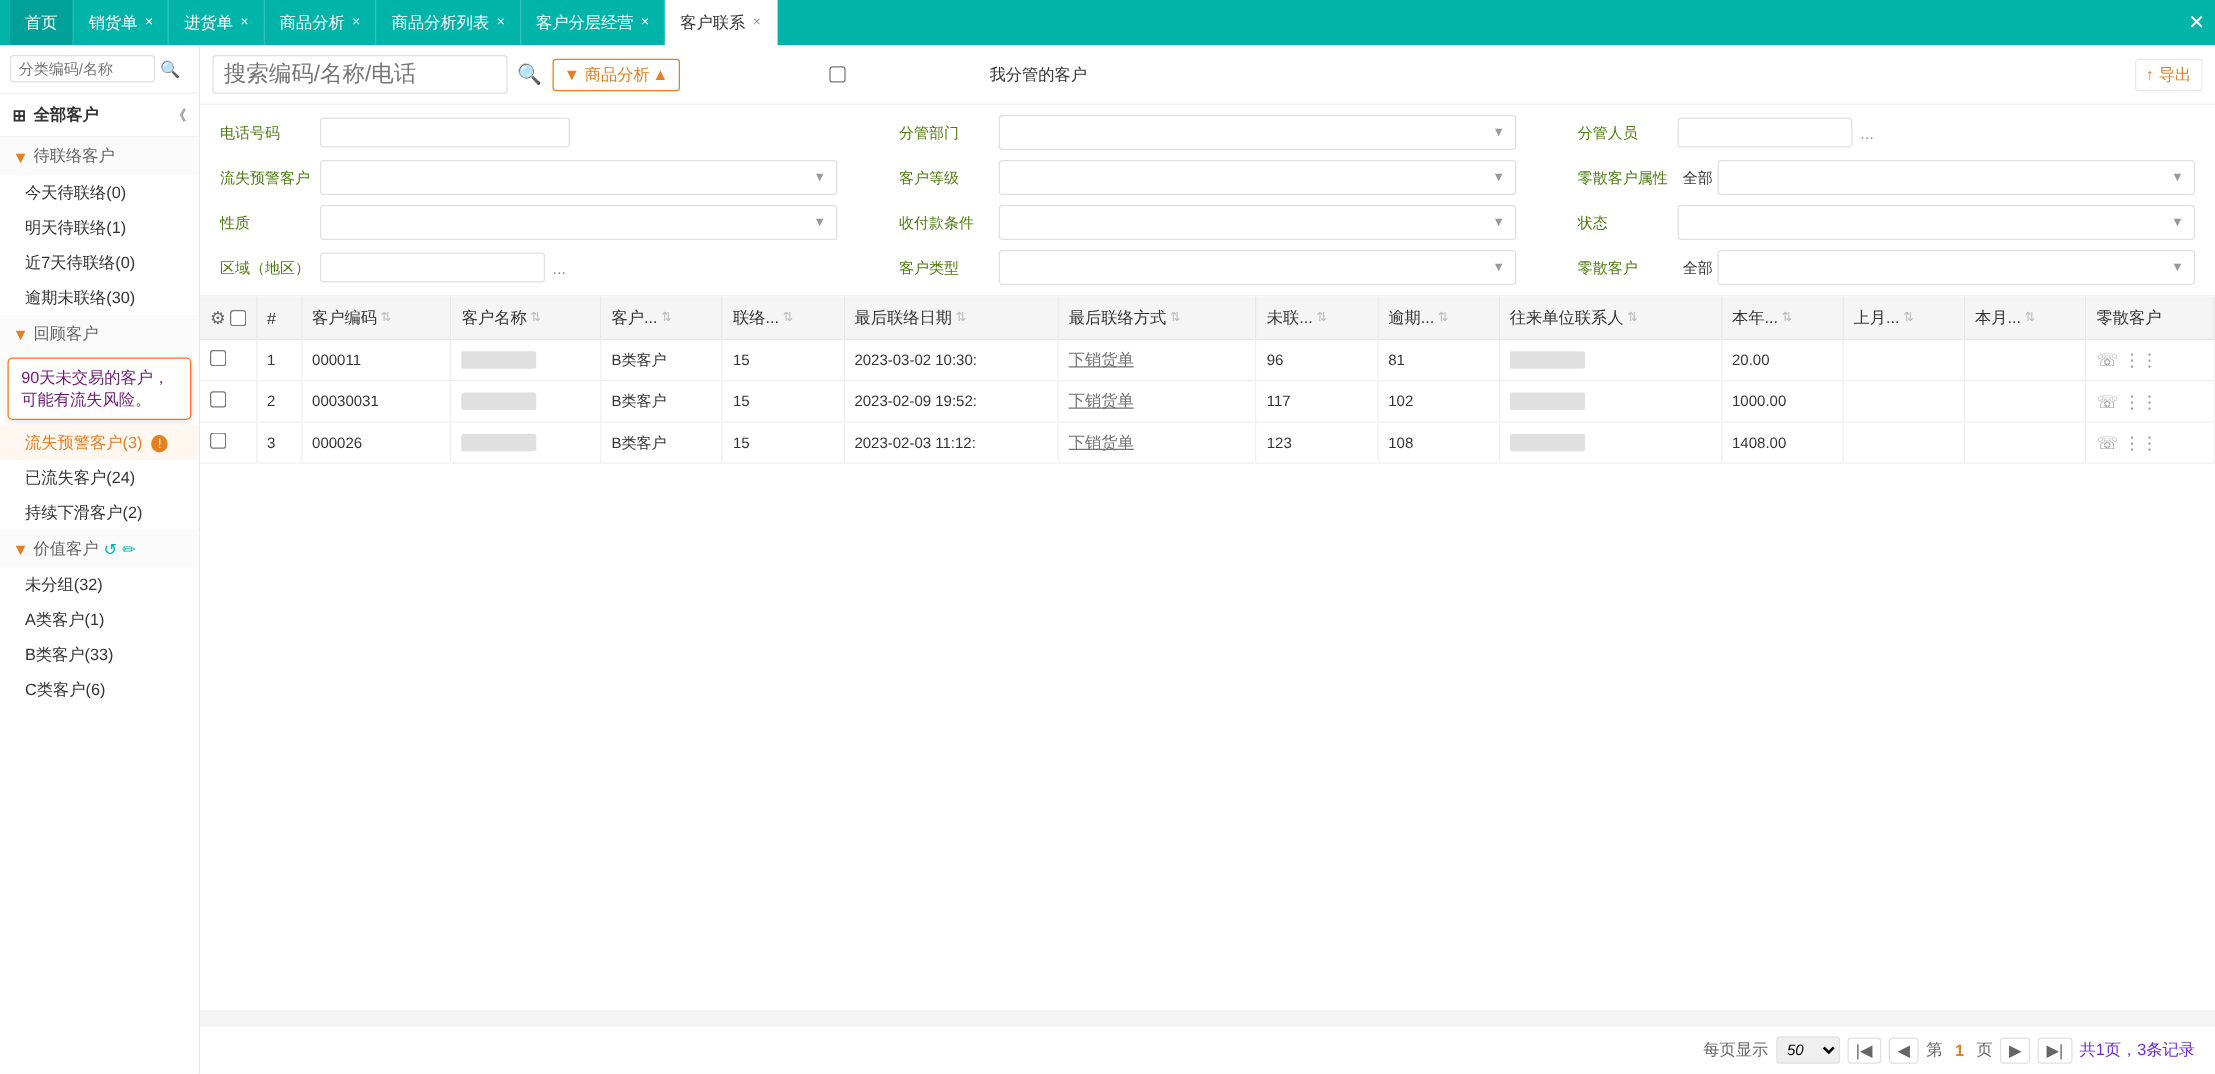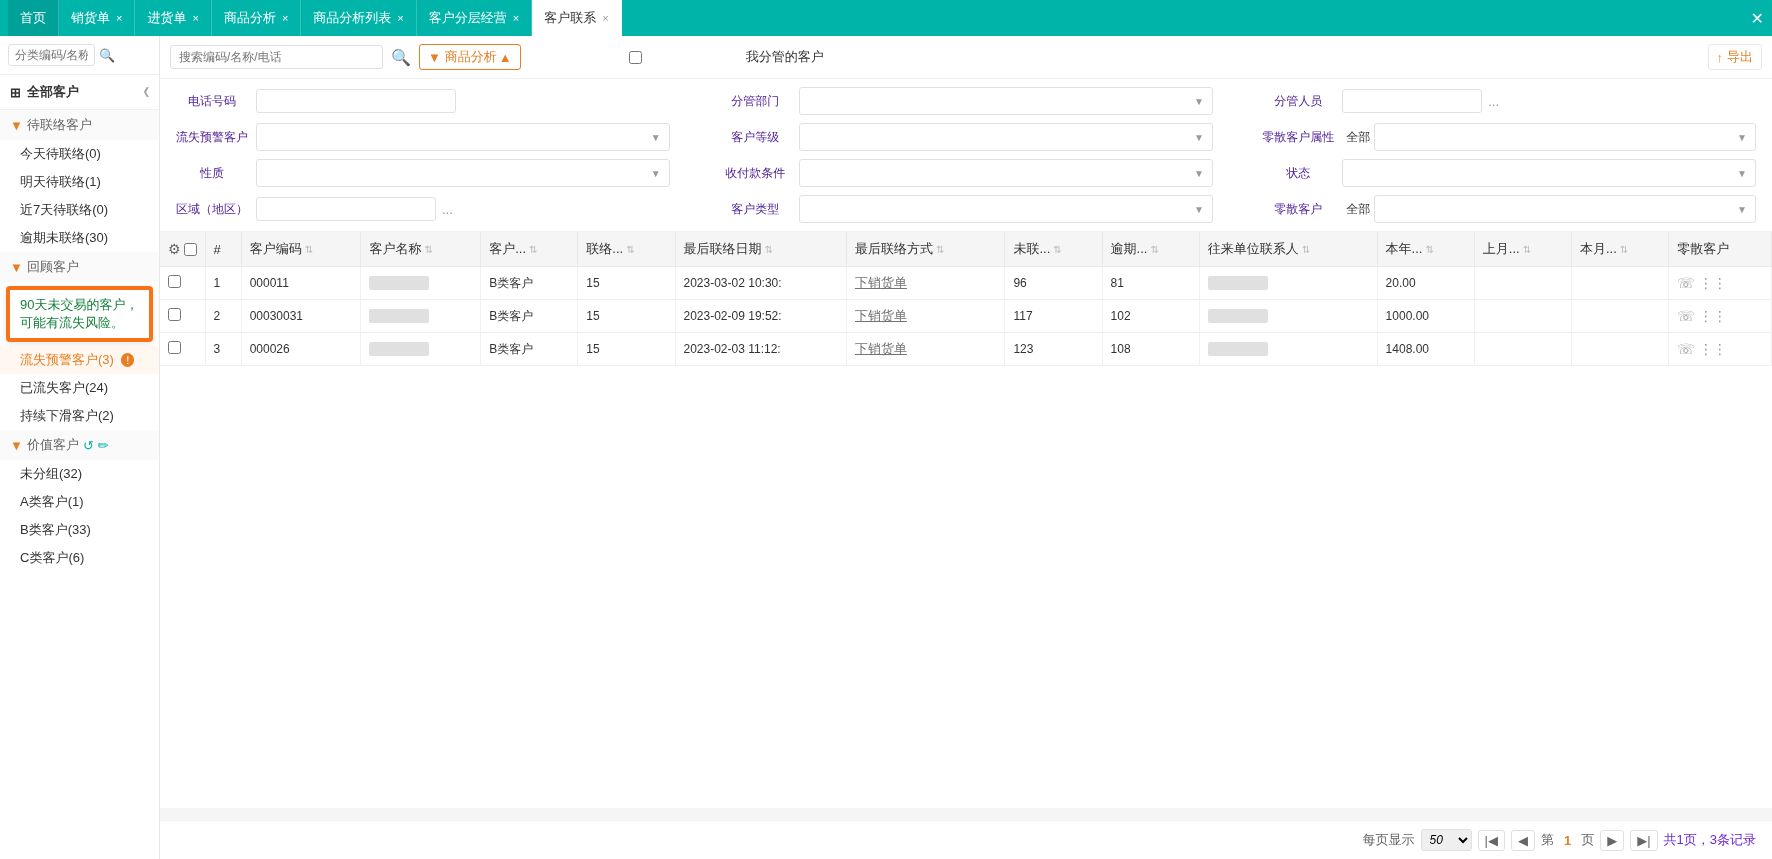--- a/index.html
+++ b/index.html
@@ -48,21 +48,21 @@
       display: flex;
       align-items: center;
       padding: 8px 8px;
       border-bottom: 1px solid #f0f0f0;
     }
     .sidebar-search input {
       border: 1px solid #e0e0e0;
       border-radius: 3px;
       padding: 3px 6px;
       font-size: 12px;
-      width: 87px;
+      width: 116px;
       outline: none;
     }
     .sidebar-search .search-icon { margin-left: 4px; color: #999; cursor: pointer; }
 
     .sidebar-all-customers {
       display: flex;
       align-items: center;
       padding: 8px 10px;
       font-weight: bold;
       color: #333;
@@ -89,25 +89,25 @@
       cursor: pointer;
       color: #333;
       font-size: 12px;
       white-space: nowrap;
     }
     .sidebar-item.active { color: #e67e22; background: #fff7f0; }
     .sidebar-item .badge { background: #e67e22; color: #fff; border-radius: 8px; padding: 1px 5px; font-size: 11px; margin-left: 4px; }
 
     .tooltip-box {
       background: #fff;
-      border: 4px solid #f97316;
+      border: 1px solid #f97316;
       border-radius: 4px;
       padding: 6px 10px;
       font-size: 12px;
-      color: #15803d;
+      color: #701a75;
       margin: 4px 6px;
       box-shadow: 0 2px 6px rgba(0,0,0,0.1);
     }
 
     
     .content {
       flex: 1;
       display: flex;
       flex-direction: column;
       overflow: hidden;
@@ -121,22 +121,22 @@
       padding: 8px 10px;
       border-bottom: 1px solid #f0f0f0;
       background: #fff;
       flex-wrap: wrap;
       gap: 8px;
     }
     .toolbar input {
       border: 1px solid #e0e0e0;
       border-radius: 3px;
       padding: 4px 8px;
-      font-size: 12px;
-      width: 213px;
+      font-size: 18px;
+      width: 236px;
       outline: none;
       color: #999;
     }
     .toolbar .search-btn {
       background: none;
       border: none;
       cursor: pointer;
       color: #e67e22;
       font-size: 16px;
     }
@@ -174,25 +174,25 @@
       align-items: center;
       margin-bottom: 8px;
       gap: 0;
     }
     .filter-item {
       display: flex;
       align-items: center;
       flex: 1;
     }
     .filter-label {
-      color: #4c1d95;
+      color: #4d7c0f;
       font-size: 12px;
       white-space: nowrap;
       min-width: 80px;
-      text-align: center;
+      text-align: left;
       padding-right: 8px;
     }
     .filter-input {
       border: 1px solid #e0e0e0;
       border-radius: 3px;
       padding: 4px 8px;
       font-size: 12px;
       flex: 1;
       outline: none;
       min-width: 0;

